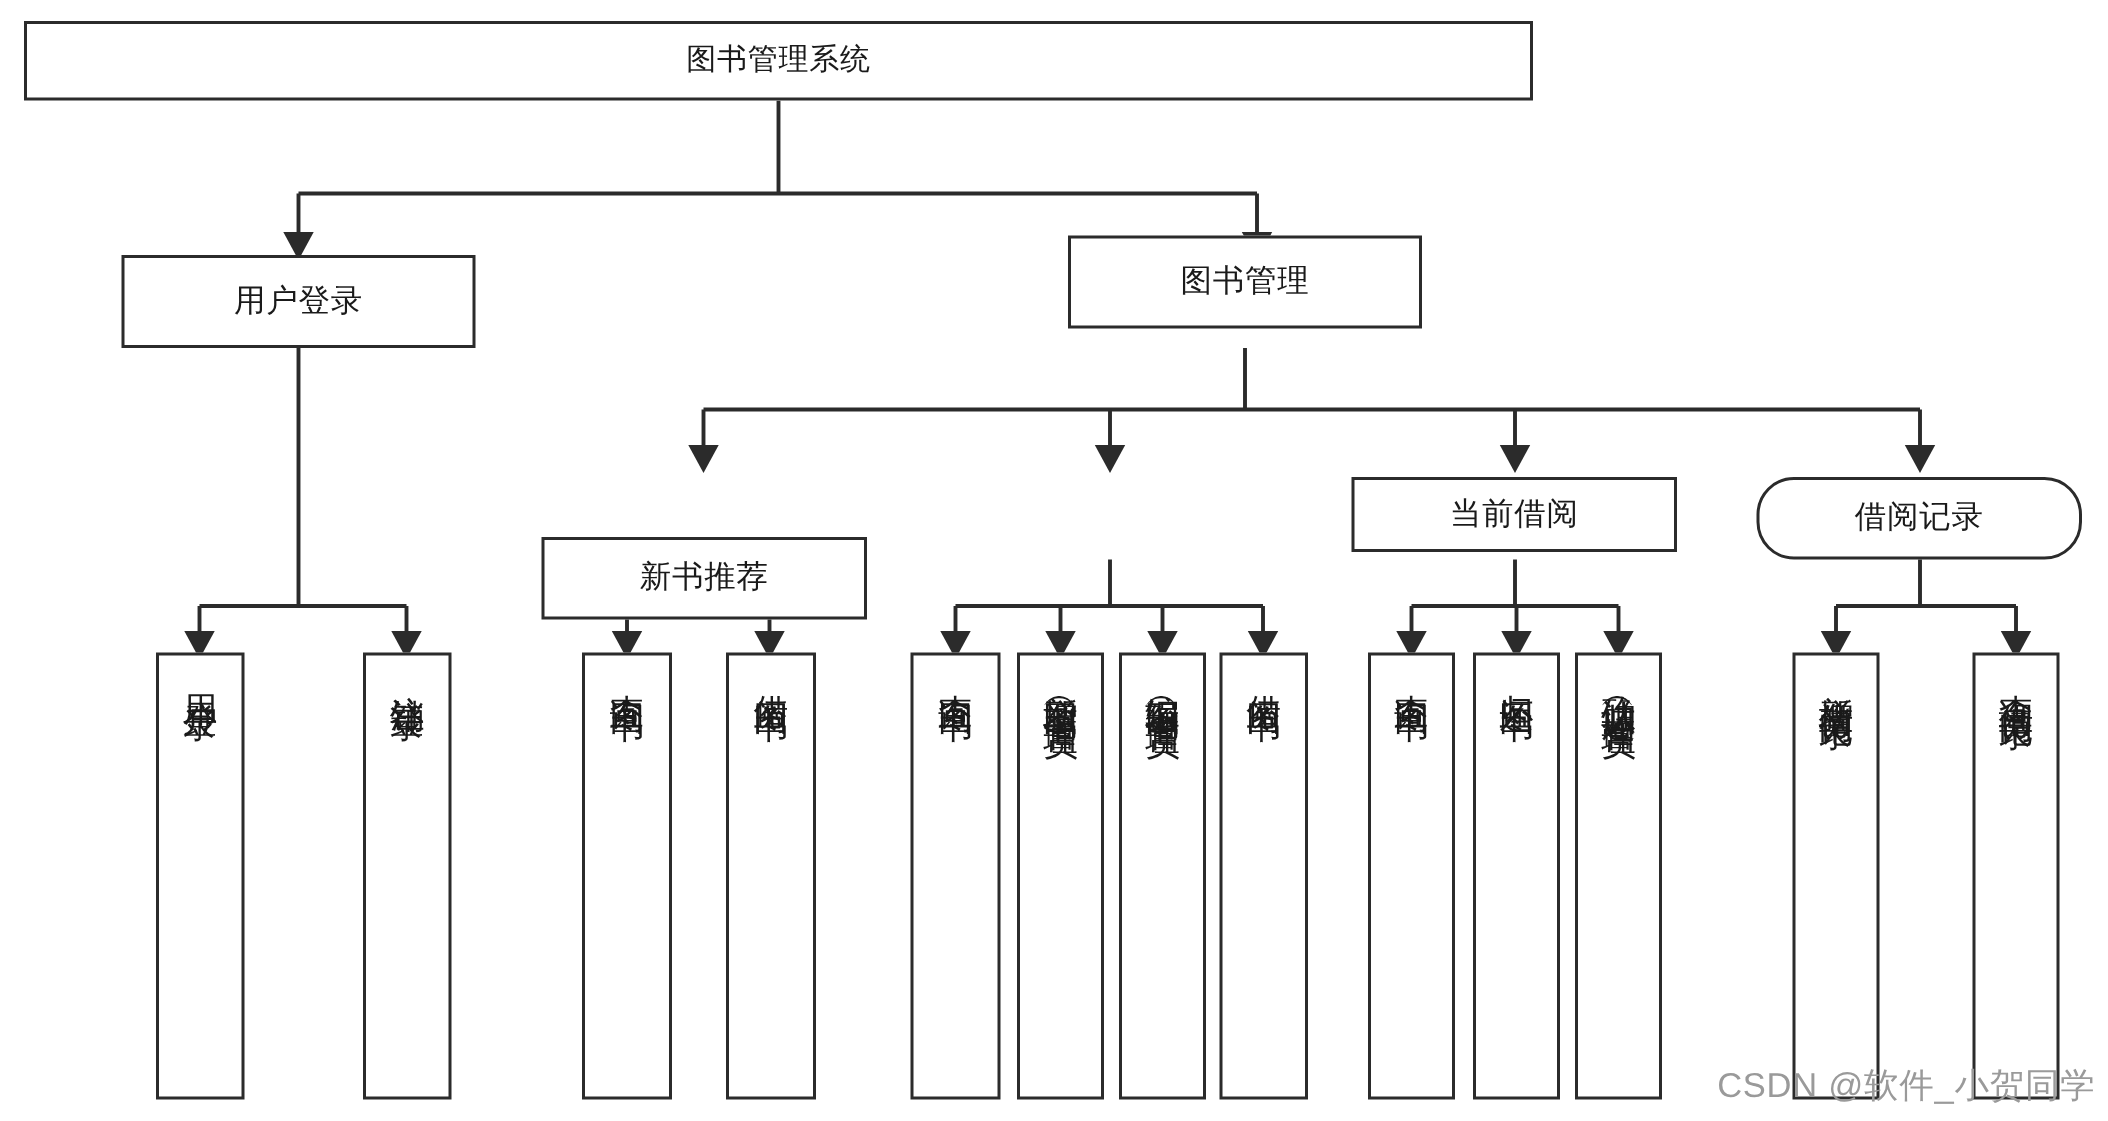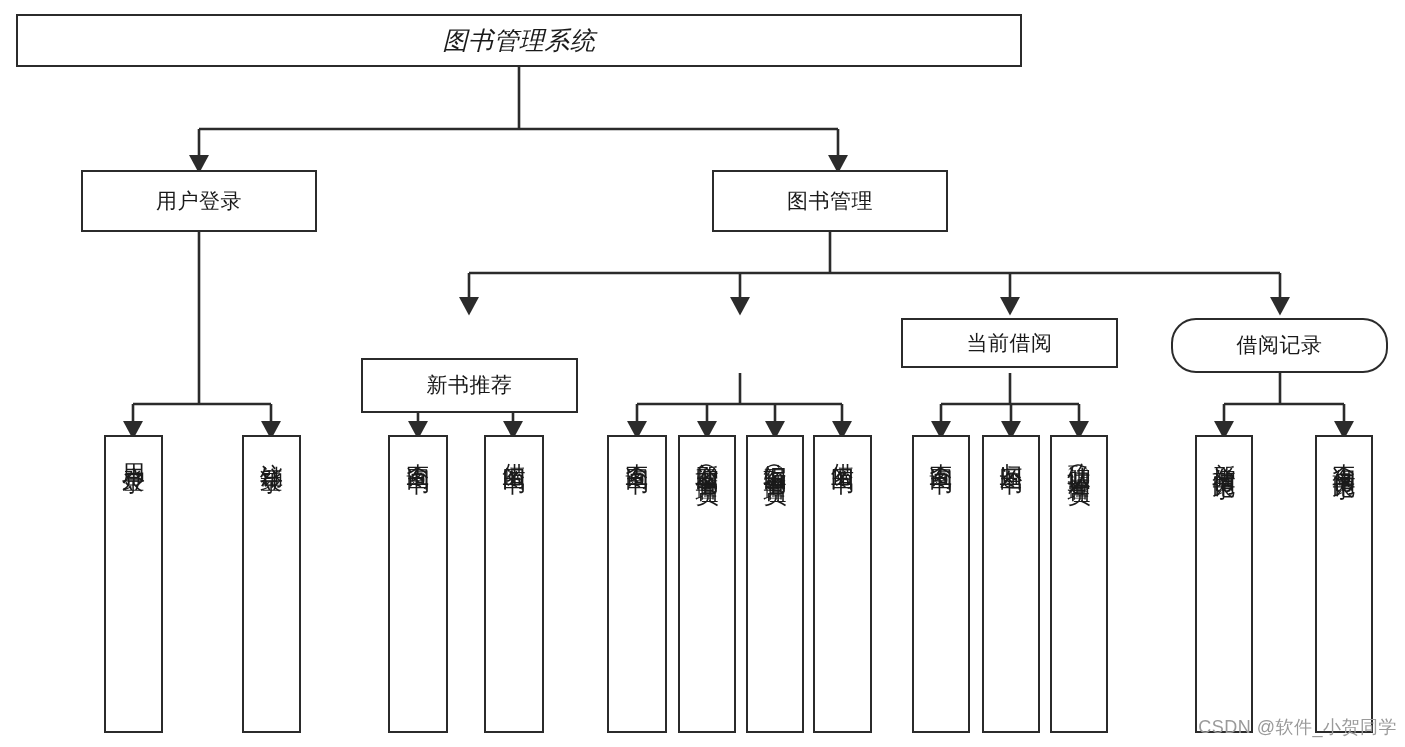--- a/index.html
+++ b/index.html
@@ -41,42 +41,41 @@
     color: #1a1a1a;
     text-align: center;
     line-height: 1.18;
     letter-spacing: 0.5px;
     white-space: nowrap;
   }
   .node.horizontal .node-label {
     font-size: 21px;
   }
   .node.root .node-label {
-    font-size: 25px;
-    font-style: italic;
+    font-size: 20px;
   }
   .node.vertical {
     align-items: flex-start;
     justify-content: center;
     padding-top: 8px;
   }
   .node.vertical .node-label {
     writing-mode: vertical-rl;
     text-orientation: upright;
     font-size: 23px;
     line-height: 1.0;
     letter-spacing: 3px;
     white-space: nowrap;
     display: block;
   }
   .watermark {
     position: absolute;
     right: 8px;
     bottom: 8px;
-    font-size: 18px;
+    font-size: 23px;
     color: #9a9a9a;
     white-space: nowrap;
     z-index: 5;
     letter-spacing: 0.5px;
   }
 </style>
 </head>
 <body>
 
 <div id="diagram-root">
@@ -131,21 +130,21 @@
     </g>
   </svg>
 
   <div class="node root horizontal" style="left:16px; top:14px; width:1006px; height:53px;">
     <span class="node-label">图书管理系统</span>
   </div>
 
   <div class="node horizontal" style="left:81px; top:170px; width:236px; height:62px;">
     <span class="node-label">用户登录</span>
   </div>
-  <div class="node horizontal" style="left:712px; top:170px; width:236px; height:62px;">
+  <div class="node horizontal" style="left:712px; top:157px; width:236px; height:62px;">
     <span class="node-label">图书管理</span>
   </div>
 
   <div class="node horizontal" style="left:361px; top:318px; width:217px; height:55px;margin-top:40px;">
     <span class="node-label">新书推荐</span>
   </div>
   <div class="node horizontal" style="left:901px; top:318px; width:217px; height:50px;">
     <span class="node-label">当前借阅</span>
   </div>
   <div class="node horizontal" style="left:1171px; top:318px; width:217px; height:55px;border-radius:25px;">

